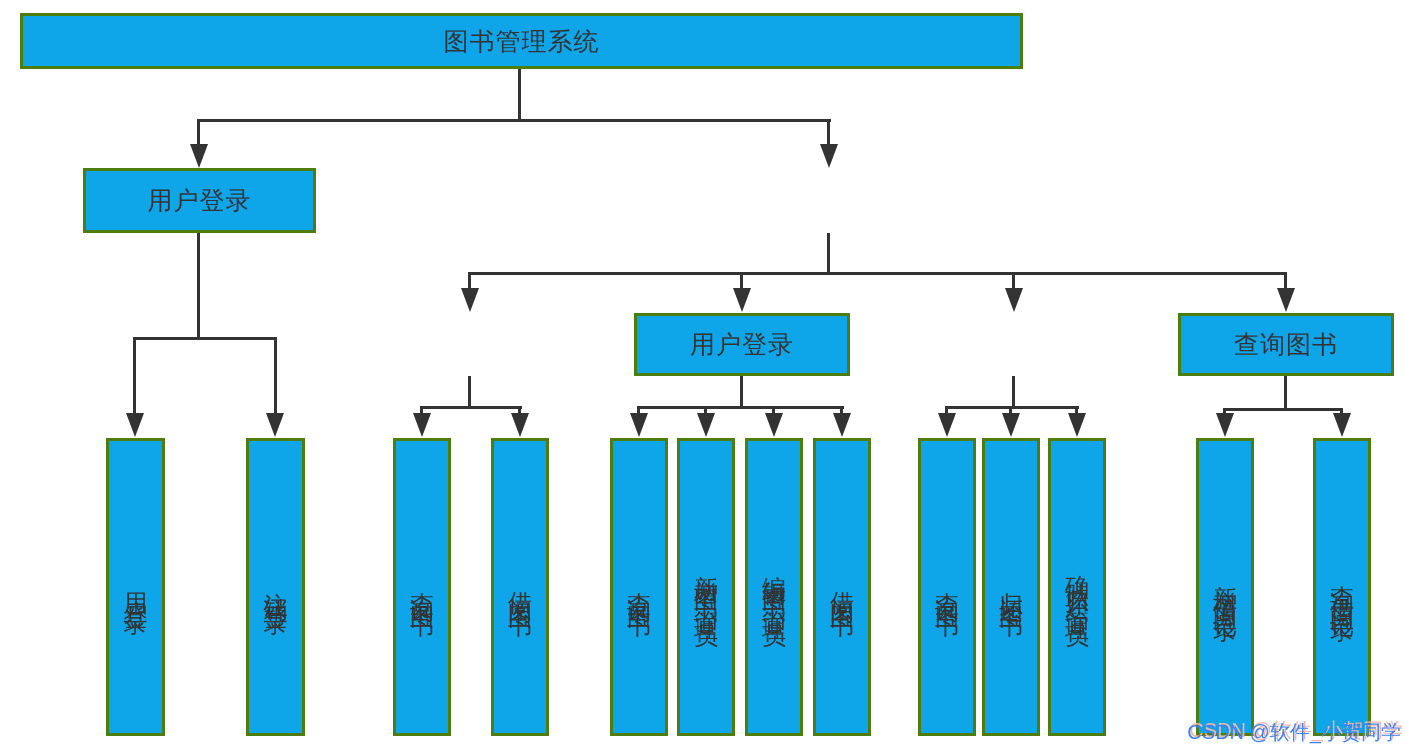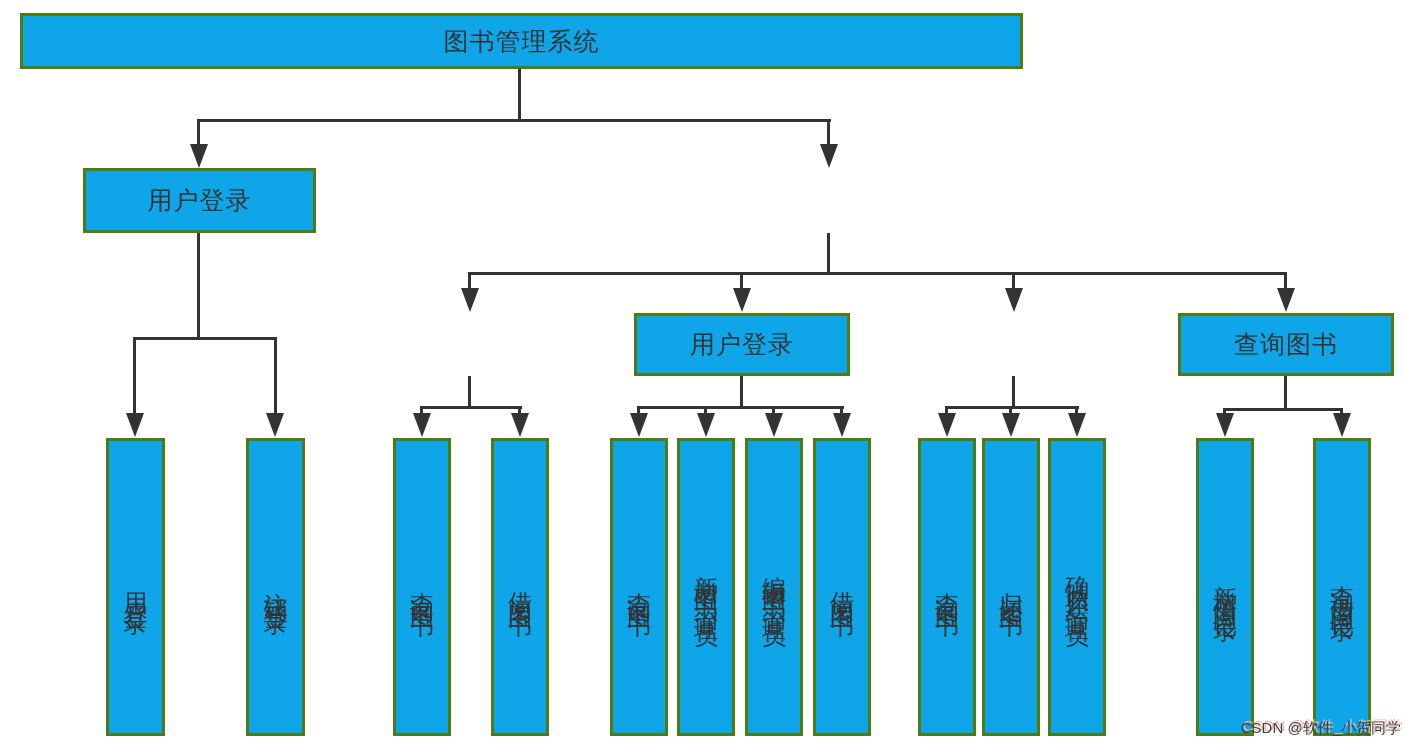--- a/index.html
+++ b/index.html
@@ -19,22 +19,22 @@
     font-size:24px;line-height:1;letter-spacing:7px;white-space:nowrap;
   }
   .vl{position:absolute;width:3px;background:#333333;}
   .hl{position:absolute;height:3px;background:#333333;}
   .ar{
     position:absolute;width:0;height:0;
     border-left:9px solid transparent;border-right:9px solid transparent;
     border-top:24px solid #333333;
   }
   .watermark{
-    position:absolute;top:719px;right:4px;font-size:15px;white-space:nowrap;
-    color:#404040;text-shadow:2px -2px 0 #f2b4aa;z-index:5;margin-left:31px;
+    position:absolute;top:719px;right:4px;font-size:20px;white-space:nowrap;
+    color:#3b82f6;text-shadow:2px -2px 0 #f2b4aa;z-index:5;margin-left:31px;
   }
 </style>
 </head>
 <body>
 
 <div id="stage">
 
   <div class="box" style="left:20px;top:13px;width:1003px;height:56px;">
     <span class="hlabel">图书管理系统</span>
   </div>

